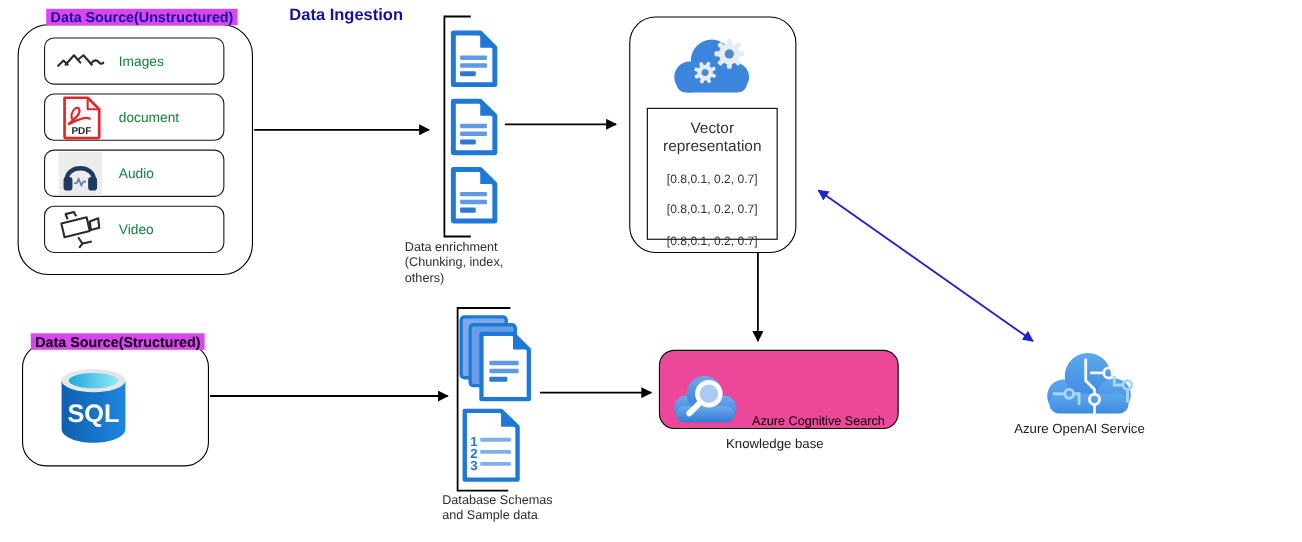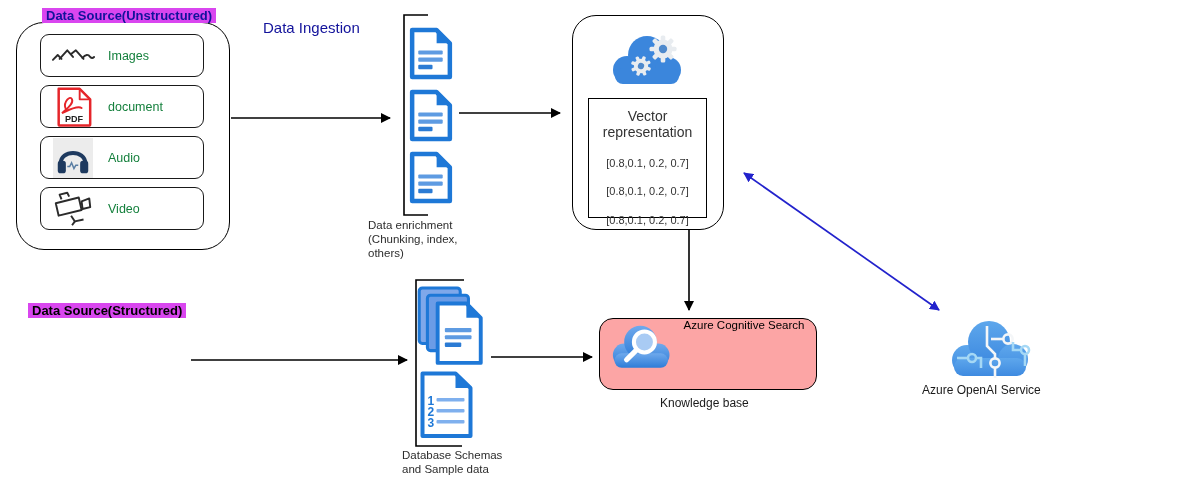--- a/index.html
+++ b/index.html
@@ -9,26 +9,26 @@
   
   #wires{position:absolute;left:0;top:0;width:1184px;height:493px;pointer-events:none;z-index:6;}
   
   .group{position:absolute;border:1.6px solid #000;border-radius:28px;background:#fff;z-index:1;}
   .group-label{position:absolute;background:#d946ef;padding:0 4px;font-size:13px;font-weight:bold;z-index:2;white-space:nowrap;}
   .navy{color:#12129b;}
   .item{position:absolute;left:23px;width:164px;height:43px;border:1.5px solid #1a1a1a;border-radius:9px;
         background:#fff;display:flex;align-items:center;gap:12px;padding-left:9px;box-sizing:border-box;}
   .item .ic{width:46px;height:40px;display:flex;align-items:center;justify-content:center;flex:0 0 46px;}
   .item .lbl{font-size:12.5px;color:#15803d;}
-  .title{position:absolute;font-size:15px;font-weight:normal;z-index:2;margin-top:14px;}
+  .title{position:absolute;font-size:15px;font-weight:bold;z-index:2;}
   .caption{position:absolute;font-size:11.5px;line-height:14px;color:#2d2d2d;text-align:left;z-index:2;}
   .vecbox{position:absolute;border:1.3px solid #000;background:#fff;text-align:center;box-sizing:border-box;}
   .vecbox .vtitle{font-size:14px;color:#333;margin-top:9px;}
   .vecbox .vrow{font-size:11px;color:#333;margin-top:16.5px;}
-  .acs{position:absolute;border:1.6px solid #000;border-radius:14px;background:#fca5a5;display:flex;align-items:flex-start;z-index:1;}
+  .acs{position:absolute;border:1.6px solid #000;border-radius:14px;background:#ec4899;display:flex;align-items:flex-end;z-index:1;}
   .acs .alabel{flex:1;text-align:center;font-size:11.5px;color:#000;padding-right:4px;}
   .plain-label{position:absolute;font-size:12px;color:#1a1a1a;text-align:left;z-index:2;}
   svg{display:block;}
 </style>
 </head>
 <body>
 
 <div class="canvas">
 
   <svg id="wires" viewBox="0 0 1184 493">
@@ -187,20 +187,38 @@
           <circle cx="62" cy="44" r="14"></circle>
         <rect x="8" y="42" width="66" height="18" rx="9"></rect>
       </g>
       <circle cx="45" cy="28" r="13" fill="#A9CBF4" stroke="#fff" stroke-width="5"></circle>
       <path d="M35 38 L23 50" stroke="#fff" stroke-width="6.5" stroke-linecap="round"></path>
     </svg>
     <div class="alabel">Azure Cognitive Search</div>
   </div>
   <div class="plain-label" style="left:660px;top:396px;width:132px;">Knowledge base</div>
 
+  <div class="group" style="left:20px;top:312px;width:168px;height:110px;border-radius:22px;">
+    <svg class="abs" style="left:30px;top:16px;" width="68" height="80" viewBox="0 0 68 80">
+      <defs>
+        <linearGradient id="sqlbody" x1="0" y1="0" x2="1" y2="0">
+          <stop offset="0" stop-color="#0F5FAE"></stop>
+            <stop offset="1" stop-color="#1E86DF"></stop>
+        </linearGradient>
+        <linearGradient id="sqlcy" x1="0" y1="0" x2="1" y2="0">
+          <stop offset="0" stop-color="#22A7DD"></stop>
+            <stop offset="1" stop-color="#8FEAF6"></stop>
+        </linearGradient>
+      </defs>
+      <path d="M5 17 V61 C5 68 18 73.5 34 73.5 C50 73.5 63 68 63 61 V17 Z" fill="url(#sqlbody)"></path>
+      <ellipse cx="34" cy="17" rx="29" ry="10.5" fill="#E4E6E8"></ellipse>
+      <ellipse cx="34" cy="17" rx="22.5" ry="7" fill="url(#sqlcy)"></ellipse>
+      <text x="34" y="55" text-anchor="middle" font-family="Liberation Sans" font-size="23" font-weight="bold" fill="#fff">SQL</text>
+    </svg>
+  </div>
   <div class="group-label" style="left:28px;top:303px;color:#000;">Data Source(Structured)</div>
 
   <svg class="abs" style="left:417px;top:286px;z-index:2;" width="68" height="80" viewBox="0 0 66 78">
     <rect x="2" y="2" width="40" height="54" rx="3" fill="#7FA8EA" stroke="#1E78D7" stroke-width="3"></rect>
     <rect x="10" y="9" width="40" height="54" rx="3" fill="#6B9CE6" stroke="#1E78D7" stroke-width="3"></rect>
     <path d="M20 17 H48 L62 31 V75 H20 Z" fill="#fff" stroke="#1E78D7" stroke-width="3.8" stroke-linejoin="round"></path>
     <path d="M48 17 V31 H62 Z" fill="#1E78D7"></path>
     <rect x="27" y="41" width="26" height="4" rx="1" fill="#5E9BE2"></rect>
     <rect x="27" y="48" width="26" height="4" rx="1" fill="#5E9BE2"></rect>
     <rect x="27" y="55" width="16" height="4.5" rx="1" fill="#2B7BD4"></rect>

